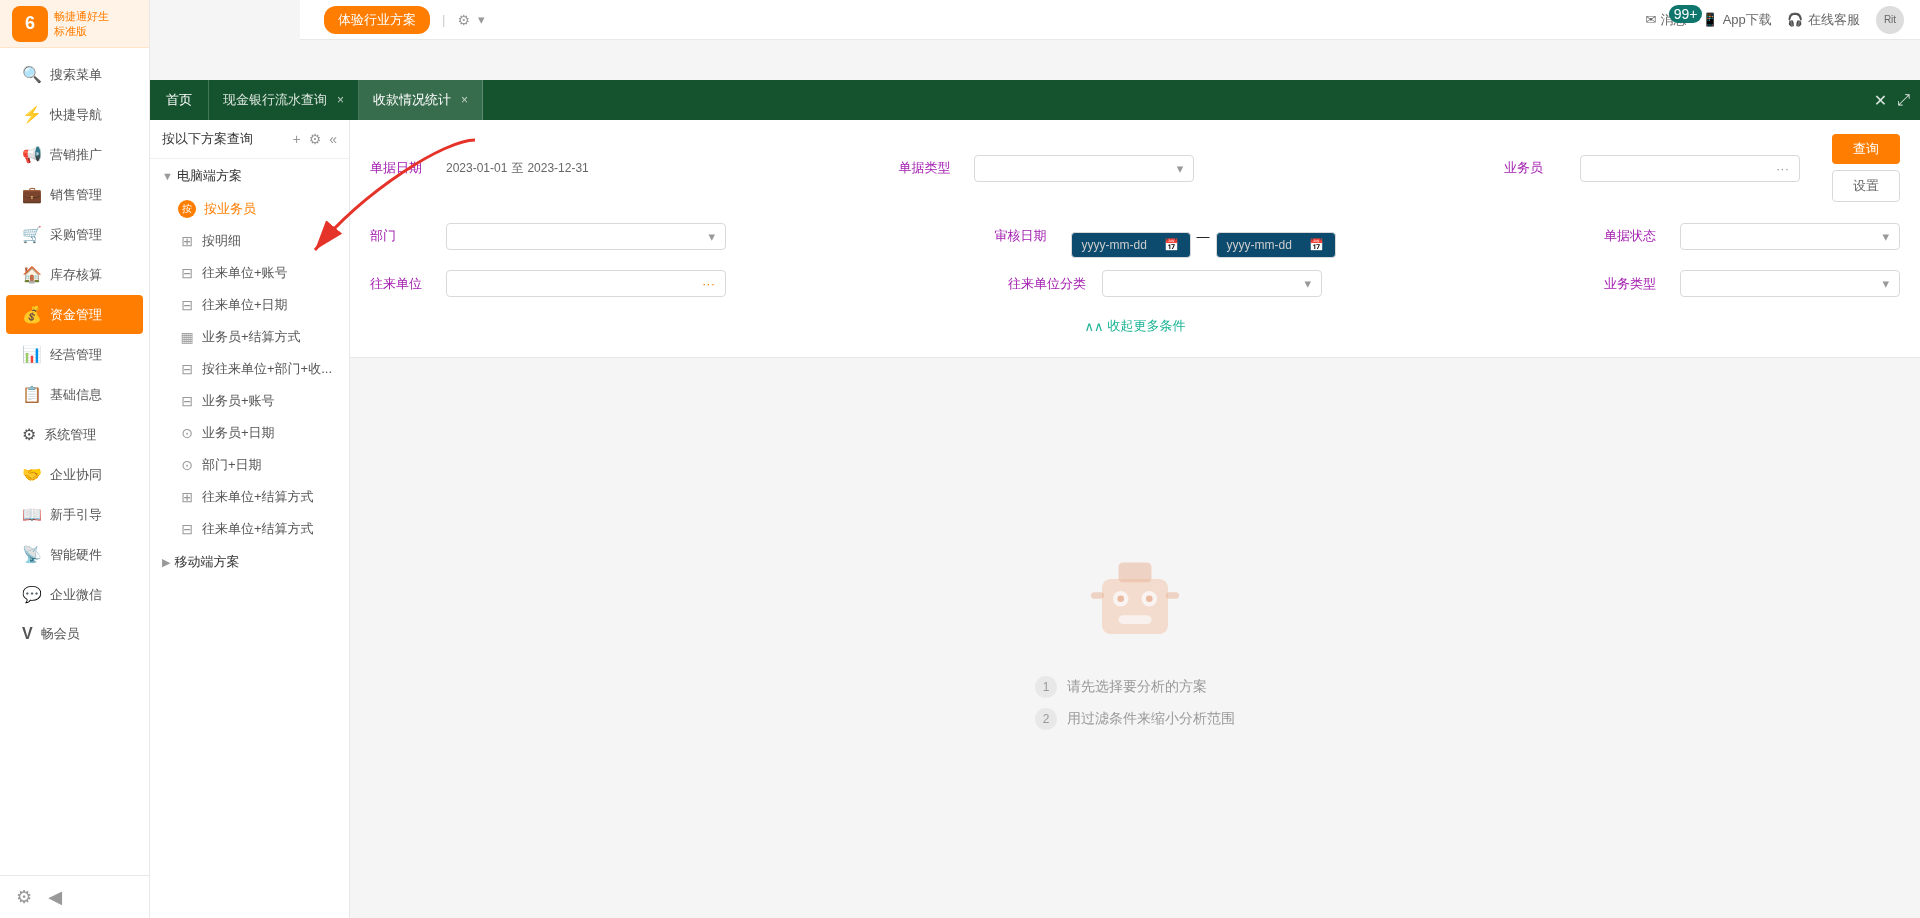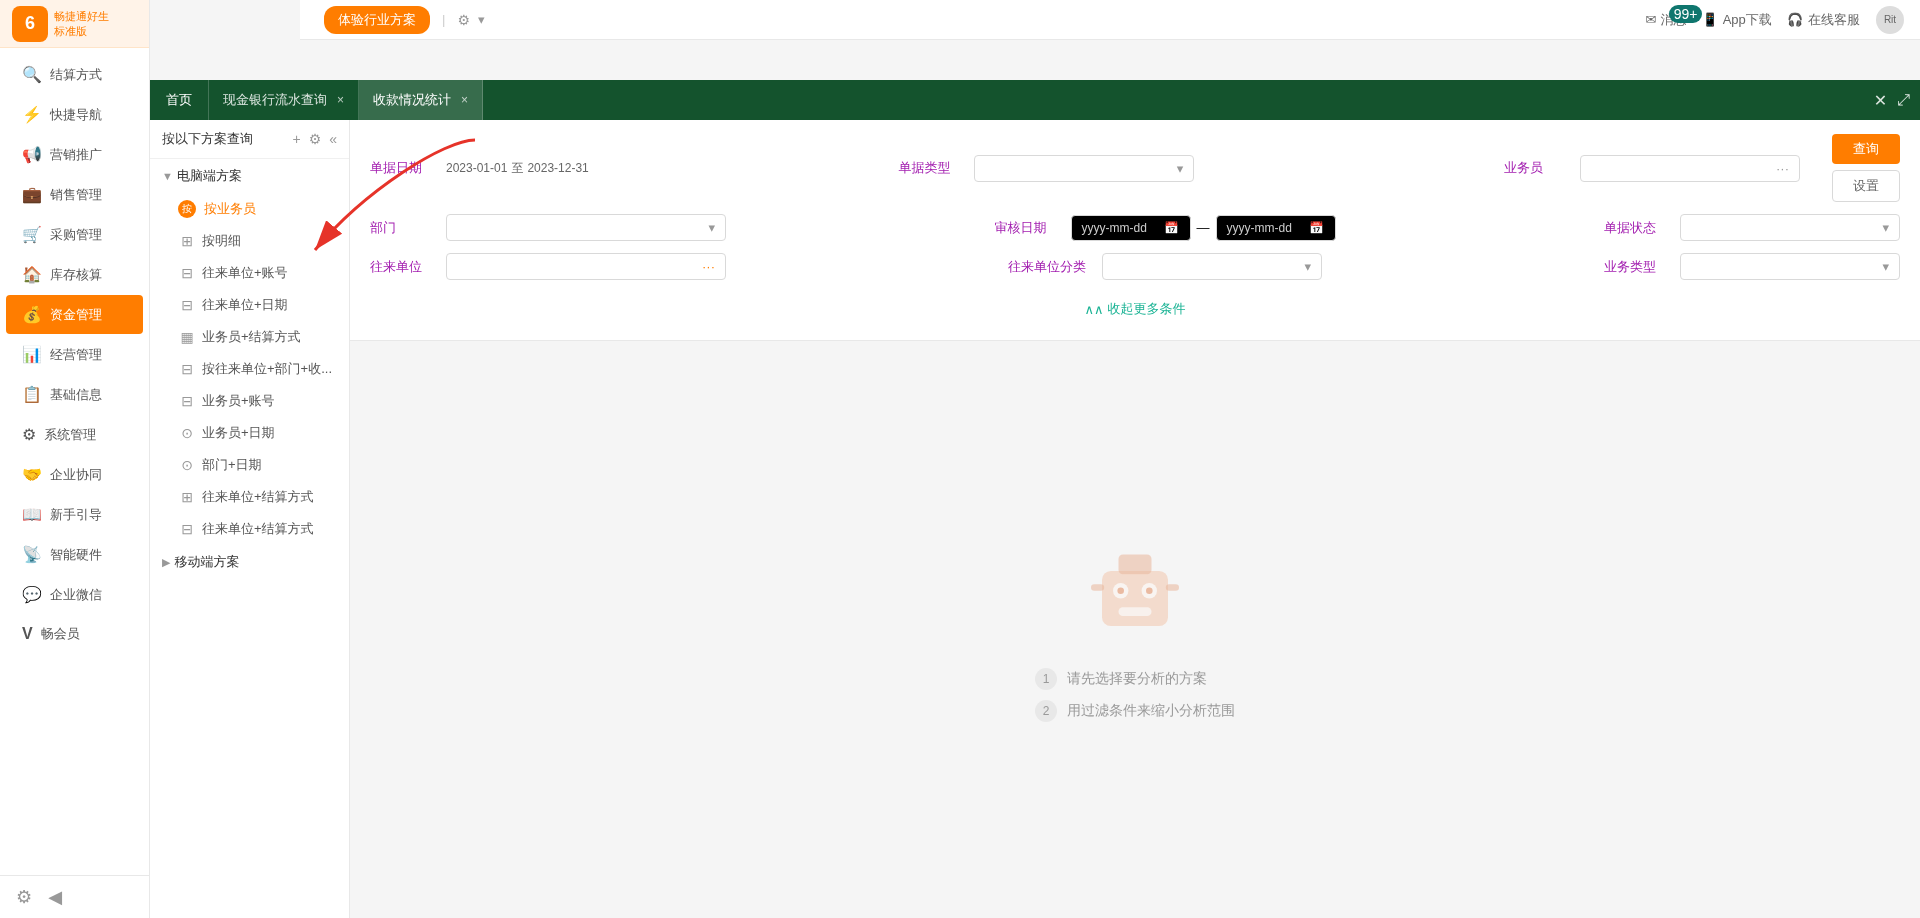--- a/index.html
+++ b/index.html
@@ -352,26 +352,27 @@
       display: flex;
       align-items: center;
       gap: 6px;
     }
     .date-single {
       border: 1px solid #d9d9d9;
       border-radius: 4px;
       padding: 5px 10px;
       font-size: 12px;
       color: #999;
-      background: #000000;
+      background: #0c4a6e;
       min-width: 120px;
       display: flex;
       align-items: center;
       justify-content: space-between;
       cursor: pointer;
+      margin-top: 18px;
     }
     .collapse-btn {
       display: flex;
       align-items: center;
       justify-content: center;
       padding: 8px;
       color: #1ab394;
       font-size: 13px;
       cursor: pointer;
       gap: 4px;
@@ -461,21 +462,21 @@
       <span>6</span>
     </div>
     <div class="logo-text">
       <div>畅捷通好生</div>
       <div>标准版</div>
     </div>
   </div>
   <div class="sidebar-nav">
     <div class="sidebar-item">
       <span class="item-icon">🔍</span>
-      <span>结算方式</span>
+      <span>搜索菜单</span>
     </div>
     <div class="sidebar-item">
       <span class="item-icon">⚡</span>
       <span>快捷导航</span>
     </div>
     <div class="sidebar-item">
       <span class="item-icon">📢</span>
       <span>营销推广</span>
     </div>
     <div class="sidebar-item">

